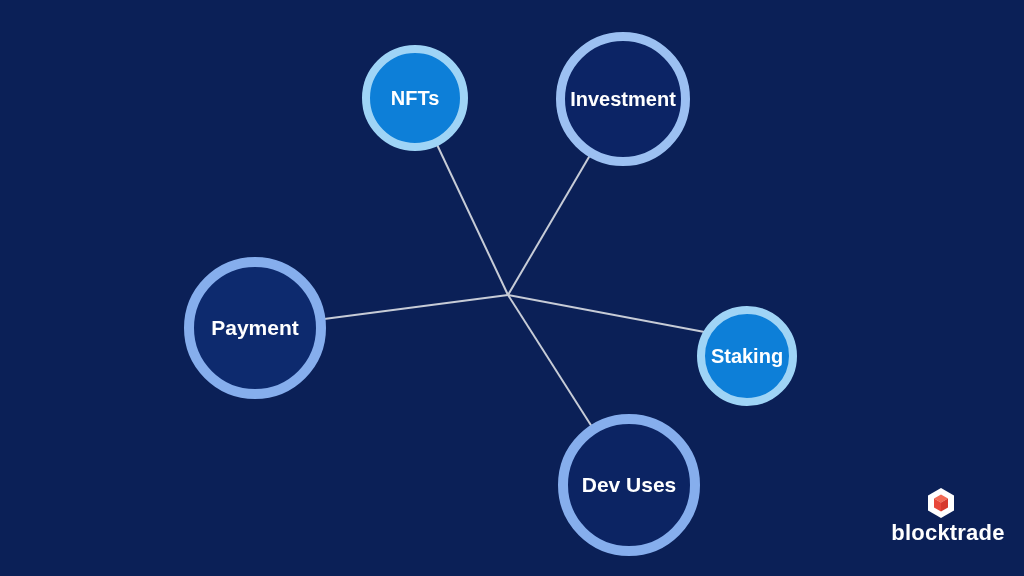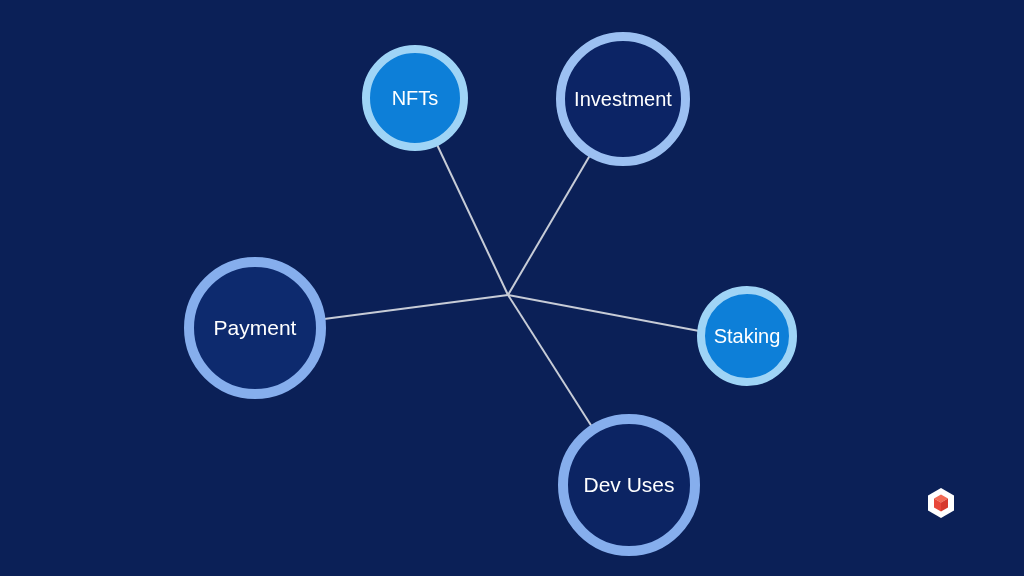--- a/index.html
+++ b/index.html
@@ -29,21 +29,21 @@
     box-sizing: border-box;
     display: flex;
     align-items: center;
     justify-content: center;
     text-align: center;
     color: #ffffff;
     font-weight: 700;
   }
   .node .label {
     color: #ffffff;
-    font-weight: 400;
+    font-weight: 700;
   }
   
   .node-center {
     left: 400px;
     top: 187px;
     width: 216px;
     height: 216px;
     background: #0096d2;
     border: 12px solid #a6ddf6;
     font-size: 24px;
@@ -75,21 +75,21 @@
     top: 257px;
     width: 142px;
     height: 142px;
     background: #0d2a6e;
     border: 10px solid #86aeed;
     font-size: 21px;
   }
   
   .node-staking {
     left: 697px;
-    top: 286px;
+    top: 306px;
     width: 100px;
     height: 100px;
     background: #0d7fd8;
     border: 8px solid #9fd4f6;
     font-size: 20px;
   }
   
   .node-devapps {
     left: 558px;
     top: 414px;
@@ -158,15 +158,16 @@
     <div class="label">Dev Uses</div>
   </div>
 
   <div class="brand">
     <svg class="hex-icon" viewBox="0 0 24 24" aria-hidden="true">
       <polygon points="12,0 22.4,6 22.4,18 12,24 1.6,18 1.6,6" fill="#ffffff"></polygon>
       <polygon points="12,5.2 17.6,8.4 12,11.6 6.4,8.4" fill="#f26a55"></polygon>
       <polygon points="6.4,8.4 12,11.6 12,18.8 6.4,15.6" fill="#e8473a"></polygon>
       <polygon points="17.6,8.4 12,11.6 12,18.8 17.6,15.6" fill="#d63a2e"></polygon>
     </svg>
+    <div class="wordmark">blocktrade</div>
   </div>
 
 </div>
 
 </body></html>

